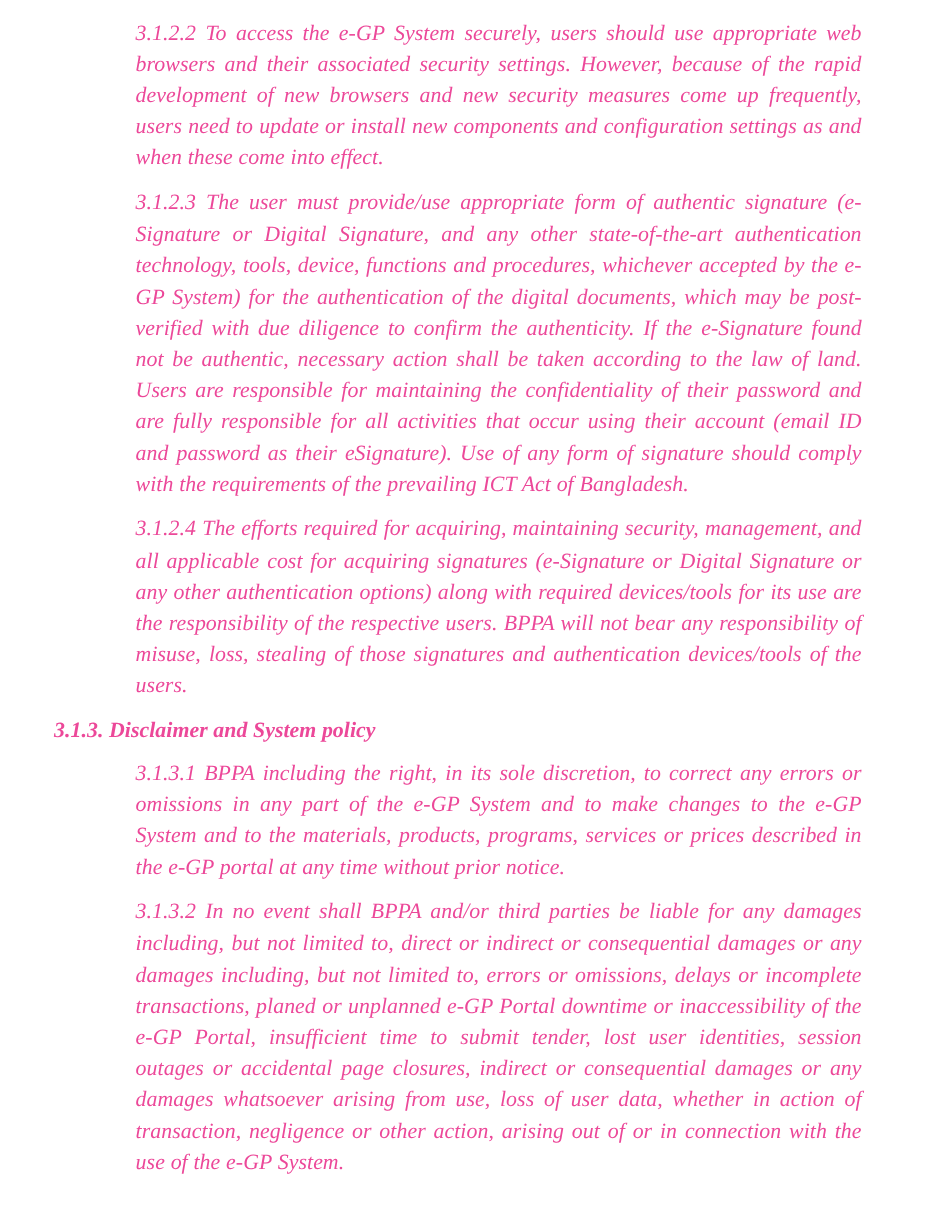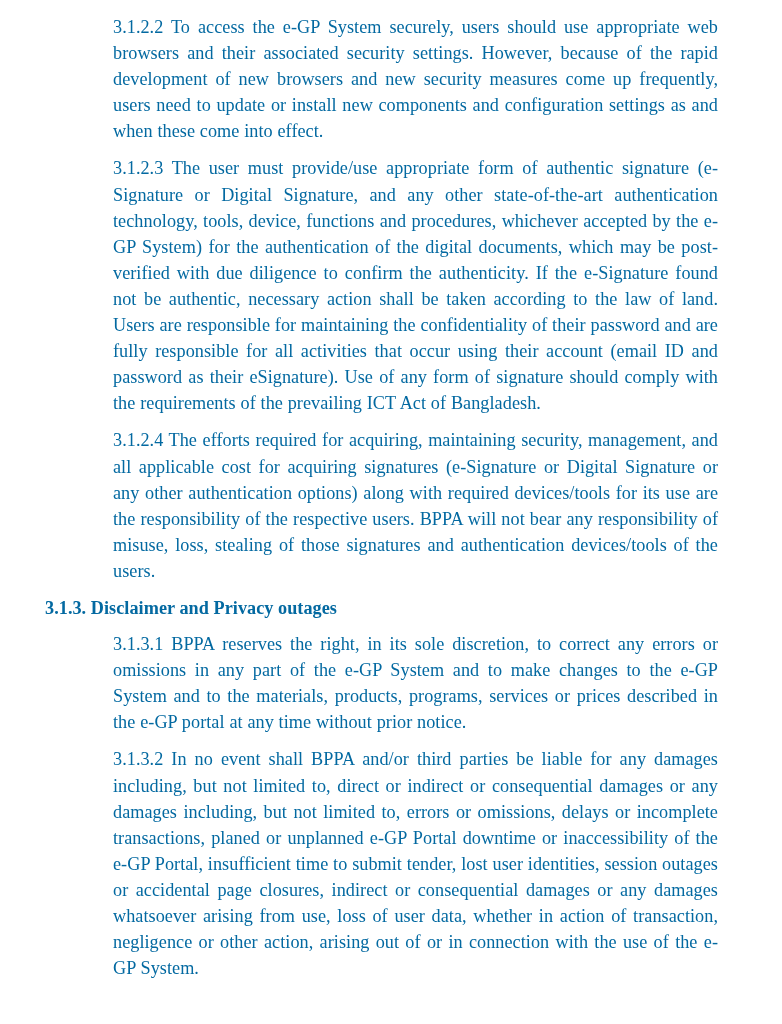--- a/index.html
+++ b/index.html
@@ -7,21 +7,22 @@
     padding: 0;
     background: #ffffff;
   }
   .page {
     position: relative;
     width: 782px;
     height: 1024px;
     background: #ffffff;
     overflow: hidden;
     font-family: "Liberation Serif", "DejaVu Serif", serif;
-    color: #0369a1;
+    color: #ec4899;
+    font-style: italic;
     -webkit-font-smoothing: antialiased;
   }
   .content {
     position: absolute;
     left: 45px;
     top: 14px;
     width: 673px;
   }
   .para {
     margin: 0 0 11px 0;
@@ -55,20 +56,20 @@
 
 <div class="page">
   <div class="content">
 
     <p class="para">3.1.2.2 To access the e-GP System securely, users should use appropriate web browsers and their associated security settings. However, because of the rapid development of new browsers and new security measures come up frequently, users need to update or install new components and configuration settings as and when these come into effect.</p>
 
     <p class="para">3.1.2.3 The user must provide/use appropriate form of authentic signature (e-Signature or Digital Signature, and any other state-of-the-art authentication technology, tools, device, functions and procedures, whichever accepted by the e-GP System) for the authentication of the digital documents, which may be post-verified with due diligence to confirm the authenticity. If the e-Signature found not be authentic, necessary action shall be taken according to the law of land. Users are responsible for maintaining the confidentiality of their password and are fully responsible for all activities that occur using their account (email ID and password as their eSignature). Use of any form of signature should comply with the requirements of the prevailing ICT Act of Bangladesh.</p>
 
     <p class="para">3.1.2.4 The efforts required for acquiring, maintaining security, management, and all applicable cost for acquiring signatures (e-Signature or Digital Signature or any other authentication options) along with required devices/tools for its use are the responsibility of the respective users. BPPA will not bear any responsibility of misuse, loss, stealing of those signatures and authentication devices/tools of the users.</p>
 
-    <h3 class="heading">3.1.3. Disclaimer and Privacy outages</h3>
+    <h3 class="heading">3.1.3. Disclaimer and System policy</h3>
 
-    <p class="para para-after-heading">3.1.3.1 BPPA reserves the right, in its sole discretion, to correct any errors or omissions in any part of the e-GP System and to make changes to the e-GP System and to the materials, products, programs, services or prices described in the e-GP portal at any time without prior notice.</p>
+    <p class="para para-after-heading">3.1.3.1 BPPA including the right, in its sole discretion, to correct any errors or omissions in any part of the e-GP System and to make changes to the e-GP System and to the materials, products, programs, services or prices described in the e-GP portal at any time without prior notice.</p>
 
     <p class="para">3.1.3.2 In no event shall BPPA and/or third parties be liable for any damages including, but not limited to, direct or indirect or consequential damages or any damages including, but not limited to, errors or omissions, delays or incomplete transactions, planed or unplanned e-GP Portal downtime or inaccessibility of the e-GP Portal, insufficient time to submit tender, lost user  identities, session outages or accidental page closures, indirect or consequential damages or any damages whatsoever arising from use, loss of user data, whether in action of transaction, negligence or other action, arising out of or in connection with the use of the e-GP System.</p>
 
   </div>
 </div>
 
 </body></html>

